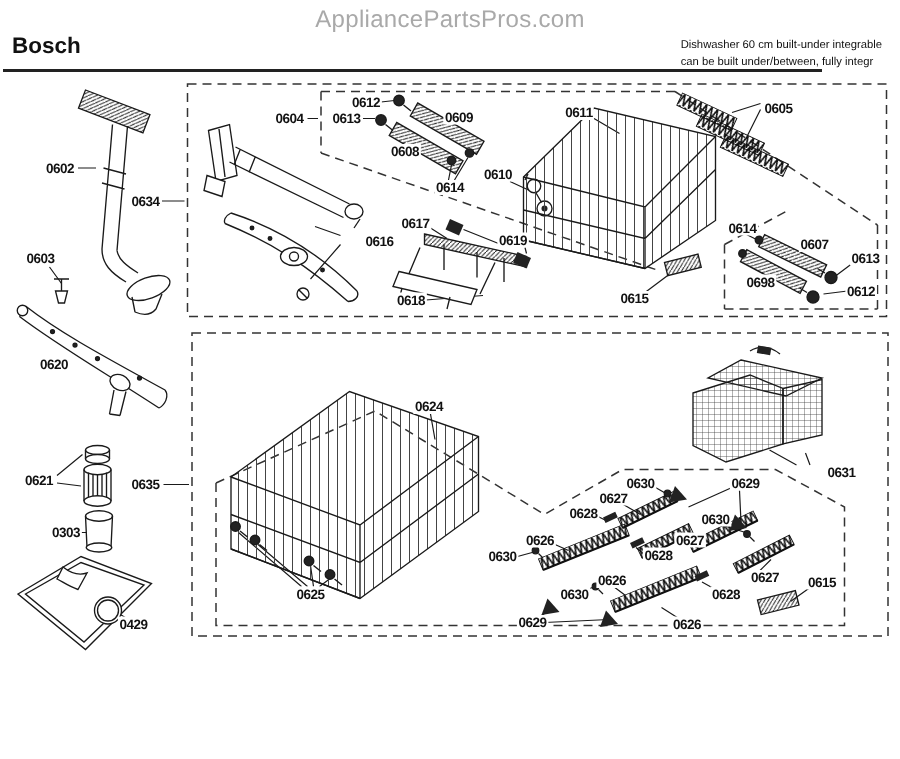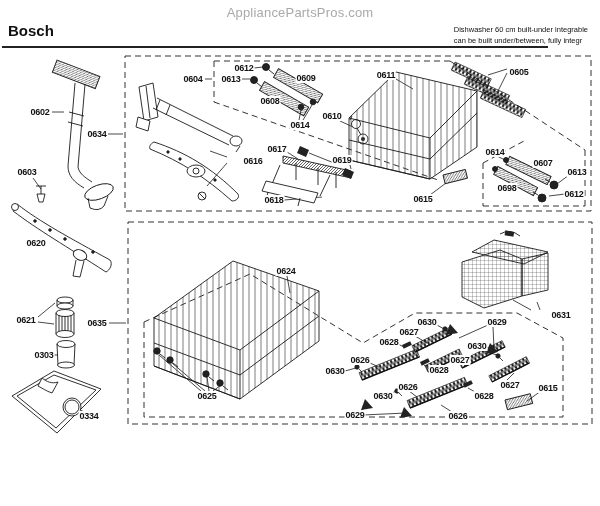--- a/index.html
+++ b/index.html
@@ -1,19 +1,19 @@
 <!DOCTYPE html>
 <html><head>
 <meta charset="utf-8">
 <style>
   html,body{margin:0;padding:0;background:#fff;}
   .canvas{position:relative;width:600px;height:506px;background:#fff;overflow:hidden;
           font-family:"Liberation Sans",sans-serif;color:#1a1a1a;}
   .watermark{position:absolute;top:5px;left:0;width:100%;text-align:center;
-             font-size:13px;color:#a9a9a9;letter-spacing:.2px;}
+             font-size:16px;color:#a9a9a9;letter-spacing:.2px;}
   .brand{position:absolute;top:22px;left:8px;font-size:15px;font-weight:bold;color:#111;}
   .desc{position:absolute;top:24px;right:12px;text-align:left;font-size:7.5px;line-height:11px;color:#111;}
   .rule{position:absolute;top:46px;left:2px;width:546px;height:2px;background:#222;}
   .art{position:absolute;left:0;top:0;}
   .lbl{position:absolute;transform:translate(-50%,-50%);font-size:9px;font-weight:700;
        color:#111;background:#fff;padding:0 1px;white-space:nowrap;letter-spacing:-.3px;}
 </style>
 </head>
 <body>
 
@@ -279,21 +279,21 @@
   </svg>
 
   <div>
       <span class="lbl" style="left: 40px; top: 112px;">0602</span>
       <span class="lbl" style="left: 97px; top: 134px;">0634</span>
       <span class="lbl" style="left: 27px; top: 172px;">0603</span>
       <span class="lbl" style="left: 36px; top: 243px;">0620</span>
       <span class="lbl" style="left: 26px; top: 320px; text-align: center;">0621</span>
       <span class="lbl" style="left: 97px; top: 323px; text-align: center;">0635</span>
       <span class="lbl" style="left: 44px; top: 355px;">0303</span>
-      <span class="lbl" style="left: 89px; top: 416px;">0334</span>
+      <span class="lbl" style="left: 89px; top: 416px;">0429</span>
       <span class="lbl" style="left: 193px; top: 79px;">0604</span>
       <span class="lbl" style="left: 244px; top: 68px;">0612</span>
       <span class="lbl" style="left: 231px; top: 79px;">0613</span>
       <span class="lbl" style="left: 306px; top: 78px;">0609</span>
       <span class="lbl" style="left: 270px; top: 101px;">0608</span>
       <span class="lbl" style="left: 332px; top: 116px;">0610</span>
       <span class="lbl" style="left: 300px; top: 125px;">0614</span>
       <span class="lbl" style="left: 386px; top: 75px;">0611</span>
       <span class="lbl" style="left: 519px; top: 72px;">0605</span>
       <span class="lbl" style="left: 237px; top: 161px; margin-left: 16px;">0616</span>

